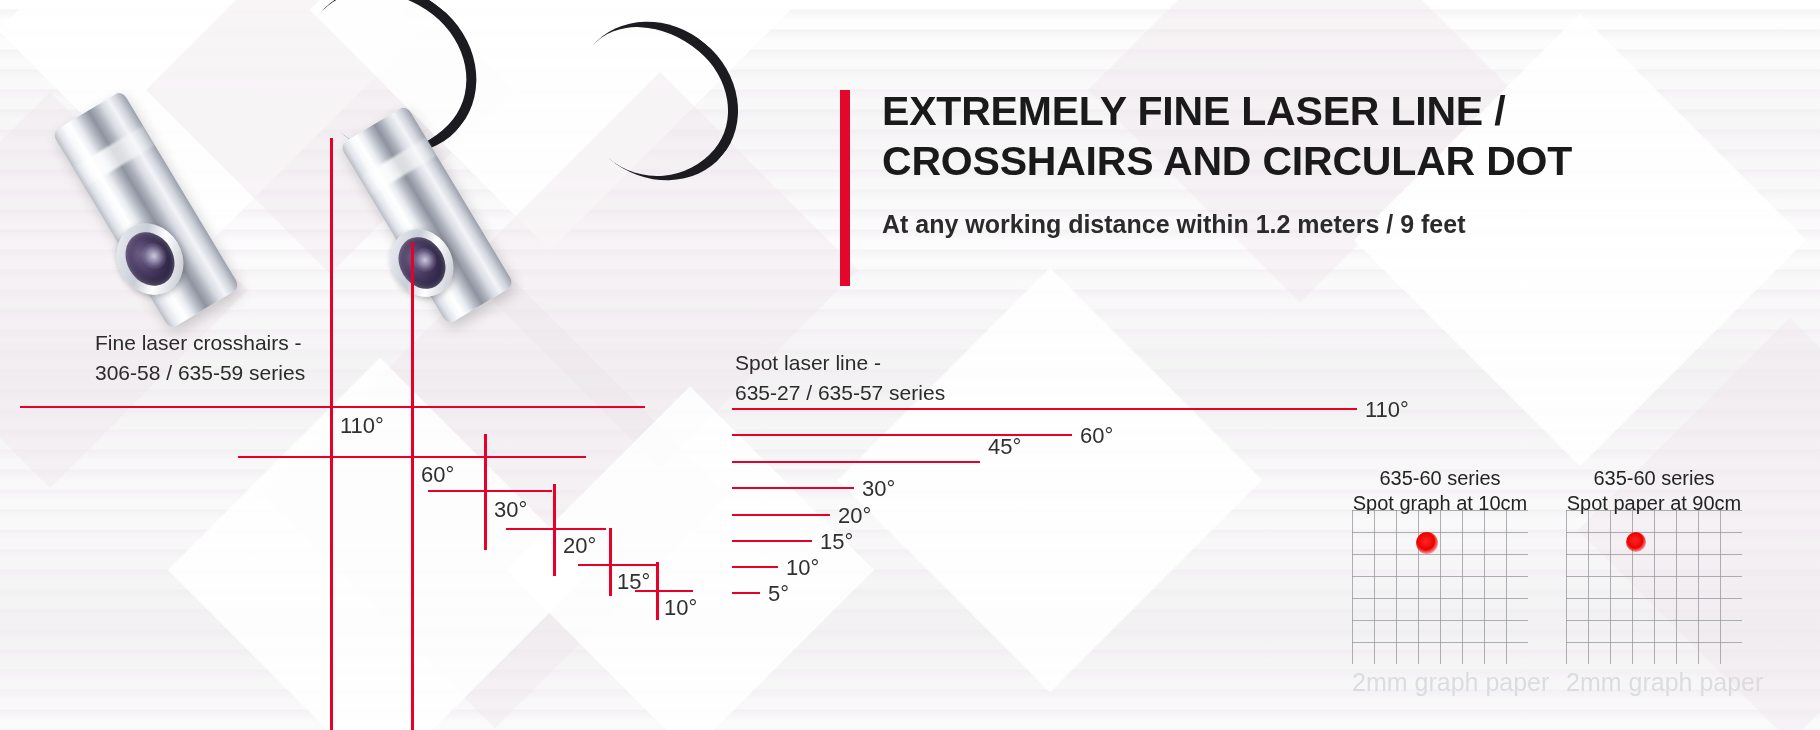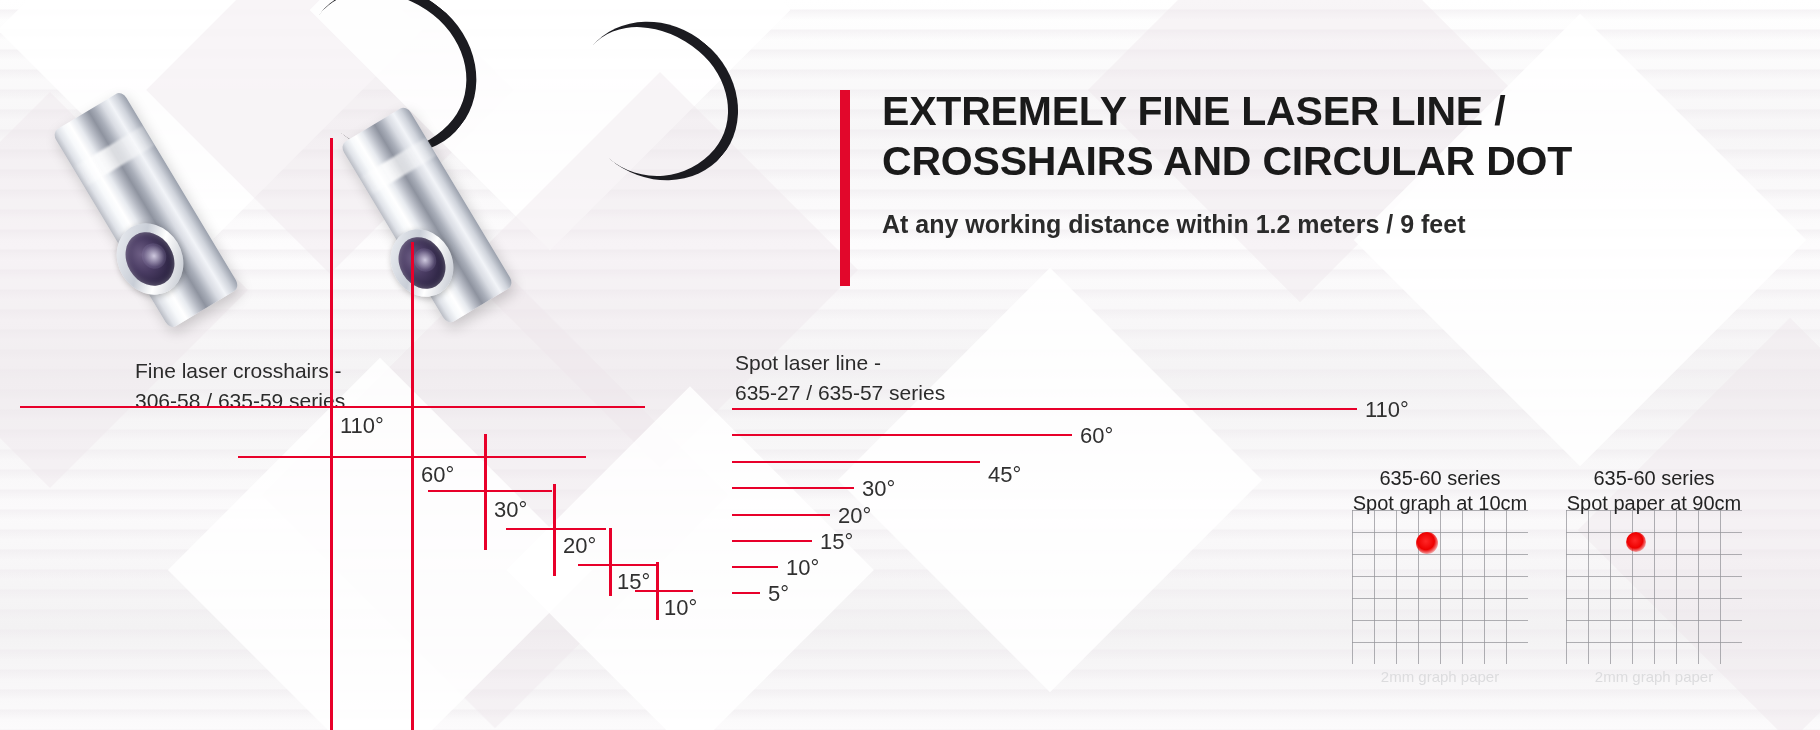--- a/index.html
+++ b/index.html
@@ -138,21 +138,21 @@
   .graph-caption {
     position:absolute;
     width:100%; text-align:center;
     font-size:20px; line-height:25px;
     color:#232323;
     white-space:nowrap;
   }
   .graph-foot {
     position:absolute;
     width:100%; text-align:center;
-    font-size:15px; color:#dcdcde;
+    font-size:25px; color:#dcdcde;
     white-space:nowrap;
   }
   .spot {
     position:absolute;
     border-radius:50%;
     background:radial-gradient(circle at 45% 42%, #ff2626 0%, #ee0000 48%, rgba(238,0,0,0.35) 72%, rgba(238,0,0,0) 100%);
   }
 </style>
 </head>
 <body>
@@ -204,21 +204,21 @@
     <div class="red-bar"></div>
     <div class="headline">
       <span class="ln">EXTREMELY FINE LASER LINE /</span>
       <span class="ln">CROSSHAIRS AND CIRCULAR DOT</span>
     </div>
     <div class="subhead">At any working distance within 1.2 meters / 9 feet</div>
   </div>
 
   <div>
 
-    <div class="diagram-title" style="left:95px; top:356px;margin-left:40px;">
+    <div class="diagram-title" style="left:95px; top:328px;">
       <div>Fine laser crosshairs -</div>
       <div>306-58 / 635-59 series</div>
     </div>
 
     <div class="rline hline" style="left:20px; top:406px; width:625px;"></div>
     <div class="rline vline" style="left:330px; top:138px; width:3px; height:592px;"></div>
     <div class="deg-label" style="left:340px; top:413px;">110°</div>
 
     <div class="rline hline" style="left:238px; top:456px; width:348px;"></div>
     <div class="rline vline" style="left:411px; top:242px; width:3px; height:488px;"></div>
@@ -248,21 +248,21 @@
       <div>635-27 / 635-57 series</div>
     </div>
 
     <div class="rline hline" style="left:732px; top:408px; width:625px;"></div>
     <div class="deg-label" style="left:1365px; top:397px;">110°</div>
 
     <div class="rline hline" style="left:732px; top:434px; width:340px;"></div>
     <div class="deg-label" style="left:1080px; top:423px;">60°</div>
 
     <div class="rline hline" style="left:732px; top:461px; width:248px;"></div>
-    <div class="deg-label" style="left:988px; top:462px;">45°</div>
+    <div class="deg-label" style="left:988px; top:434px;">45°</div>
 
     <div class="rline hline" style="left:732px; top:487px; width:122px;"></div>
     <div class="deg-label" style="left:862px; top:476px;">30°</div>
 
     <div class="rline hline" style="left:732px; top:514px; width:98px;"></div>
     <div class="deg-label" style="left:838px; top:503px;">20°</div>
 
     <div class="rline hline" style="left:732px; top:540px; width:80px;"></div>
     <div class="deg-label" style="left:820px; top:529px;">15°</div>
 

